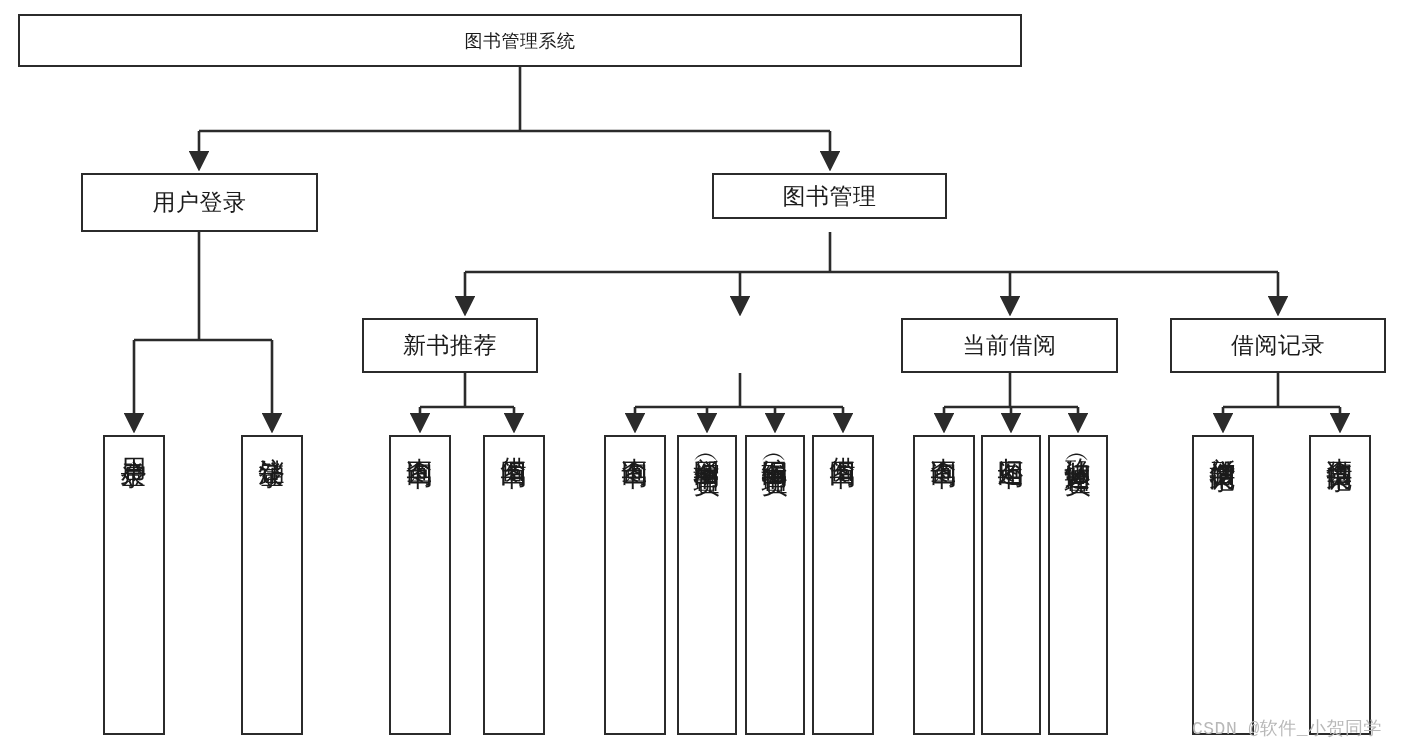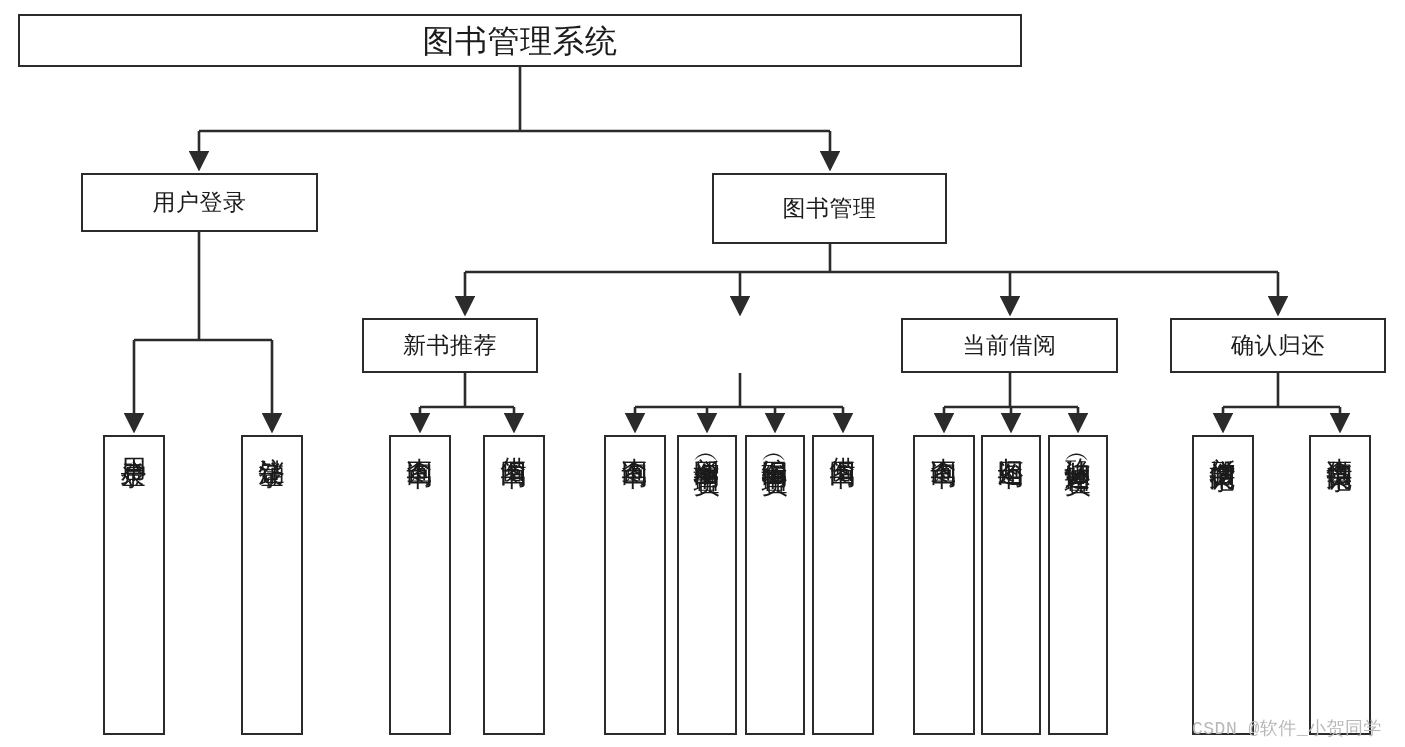--- a/index.html
+++ b/index.html
@@ -50,21 +50,21 @@
   }
   .node.vert .lbl {
     writing-mode: vertical-rl;
     text-orientation: upright;
     font-size: 26px;
     letter-spacing: 2px;
     line-height: 1.0;
     margin: 0 auto;
   }
   .node.root .lbl {
-    font-size: 32px;
+    font-size: 18px;
   }
   .watermark {
     position: absolute;
     font-size: 18px;
     color: #b8b8b8;
     white-space: nowrap;
     letter-spacing: 0.5px;
     font-family: Liberation Mono, monospace;
   }
 </style>
@@ -123,32 +123,32 @@
     </g>
   </svg>
 
   <div class="node horiz root" style="left: 18px; top: 14px; width: 1004px; height: 53px; border-color: rgb(43, 43, 43); background: rgb(255, 255, 255); color: rgb(27, 27, 27);">
     <span class="lbl">图书管理系统</span>
   </div>
 
   <div class="node horiz" style="left: 81px; top: 173px; width: 237px; height: 59px; border-color: rgb(43, 43, 43); background: rgb(255, 255, 255); color: rgb(27, 27, 27);">
     <span class="lbl">用户登录</span>
   </div>
-  <div class="node horiz" style="left: 712px; top: 173px; width: 235px; height: 71px; border-color: rgb(43, 43, 43); background: rgb(255, 255, 255); color: rgb(27, 27, 27);">
+  <div class="node horiz" style="left: 712px; top: 173px; width: 235px; height: 46px; border-color: rgb(43, 43, 43); background: rgb(255, 255, 255); color: rgb(27, 27, 27);">
     <span class="lbl">图书管理</span>
   </div>
 
   <div class="node horiz" style="left: 362px; top: 318px; width: 176px; height: 55px; border-color: rgb(43, 43, 43); background: rgb(255, 255, 255); color: rgb(27, 27, 27);">
     <span class="lbl">新书推荐</span>
   </div>
   <div class="node horiz" style="left: 901px; top: 318px; width: 217px; height: 55px; border-color: rgb(43, 43, 43); background: rgb(255, 255, 255); color: rgb(27, 27, 27);">
     <span class="lbl">当前借阅</span>
   </div>
   <div class="node horiz" style="left: 1170px; top: 318px; width: 216px; height: 55px; border-color: rgb(43, 43, 43); background: rgb(255, 255, 255); color: rgb(27, 27, 27);">
-    <span class="lbl">确认归还</span>
+    <span class="lbl">借阅记录</span>
   </div>
 
   <div class="node vert" style="left: 103px; top: 435px; width: 62px; height: 300px; border-color: rgb(43, 43, 43); background: rgb(255, 255, 255); color: rgb(27, 27, 27);">
     <span class="lbl">用户登录</span>
   </div>
   <div class="node vert" style="left: 241px; top: 435px; width: 62px; height: 300px; border-color: rgb(43, 43, 43); background: rgb(255, 255, 255); color: rgb(27, 27, 27);">
     <span class="lbl">注销登录</span>
   </div>
   <div class="node vert" style="left: 389px; top: 435px; width: 62px; height: 300px; border-color: rgb(43, 43, 43); background: rgb(255, 255, 255); color: rgb(27, 27, 27);">
     <span class="lbl">查询图书</span>

